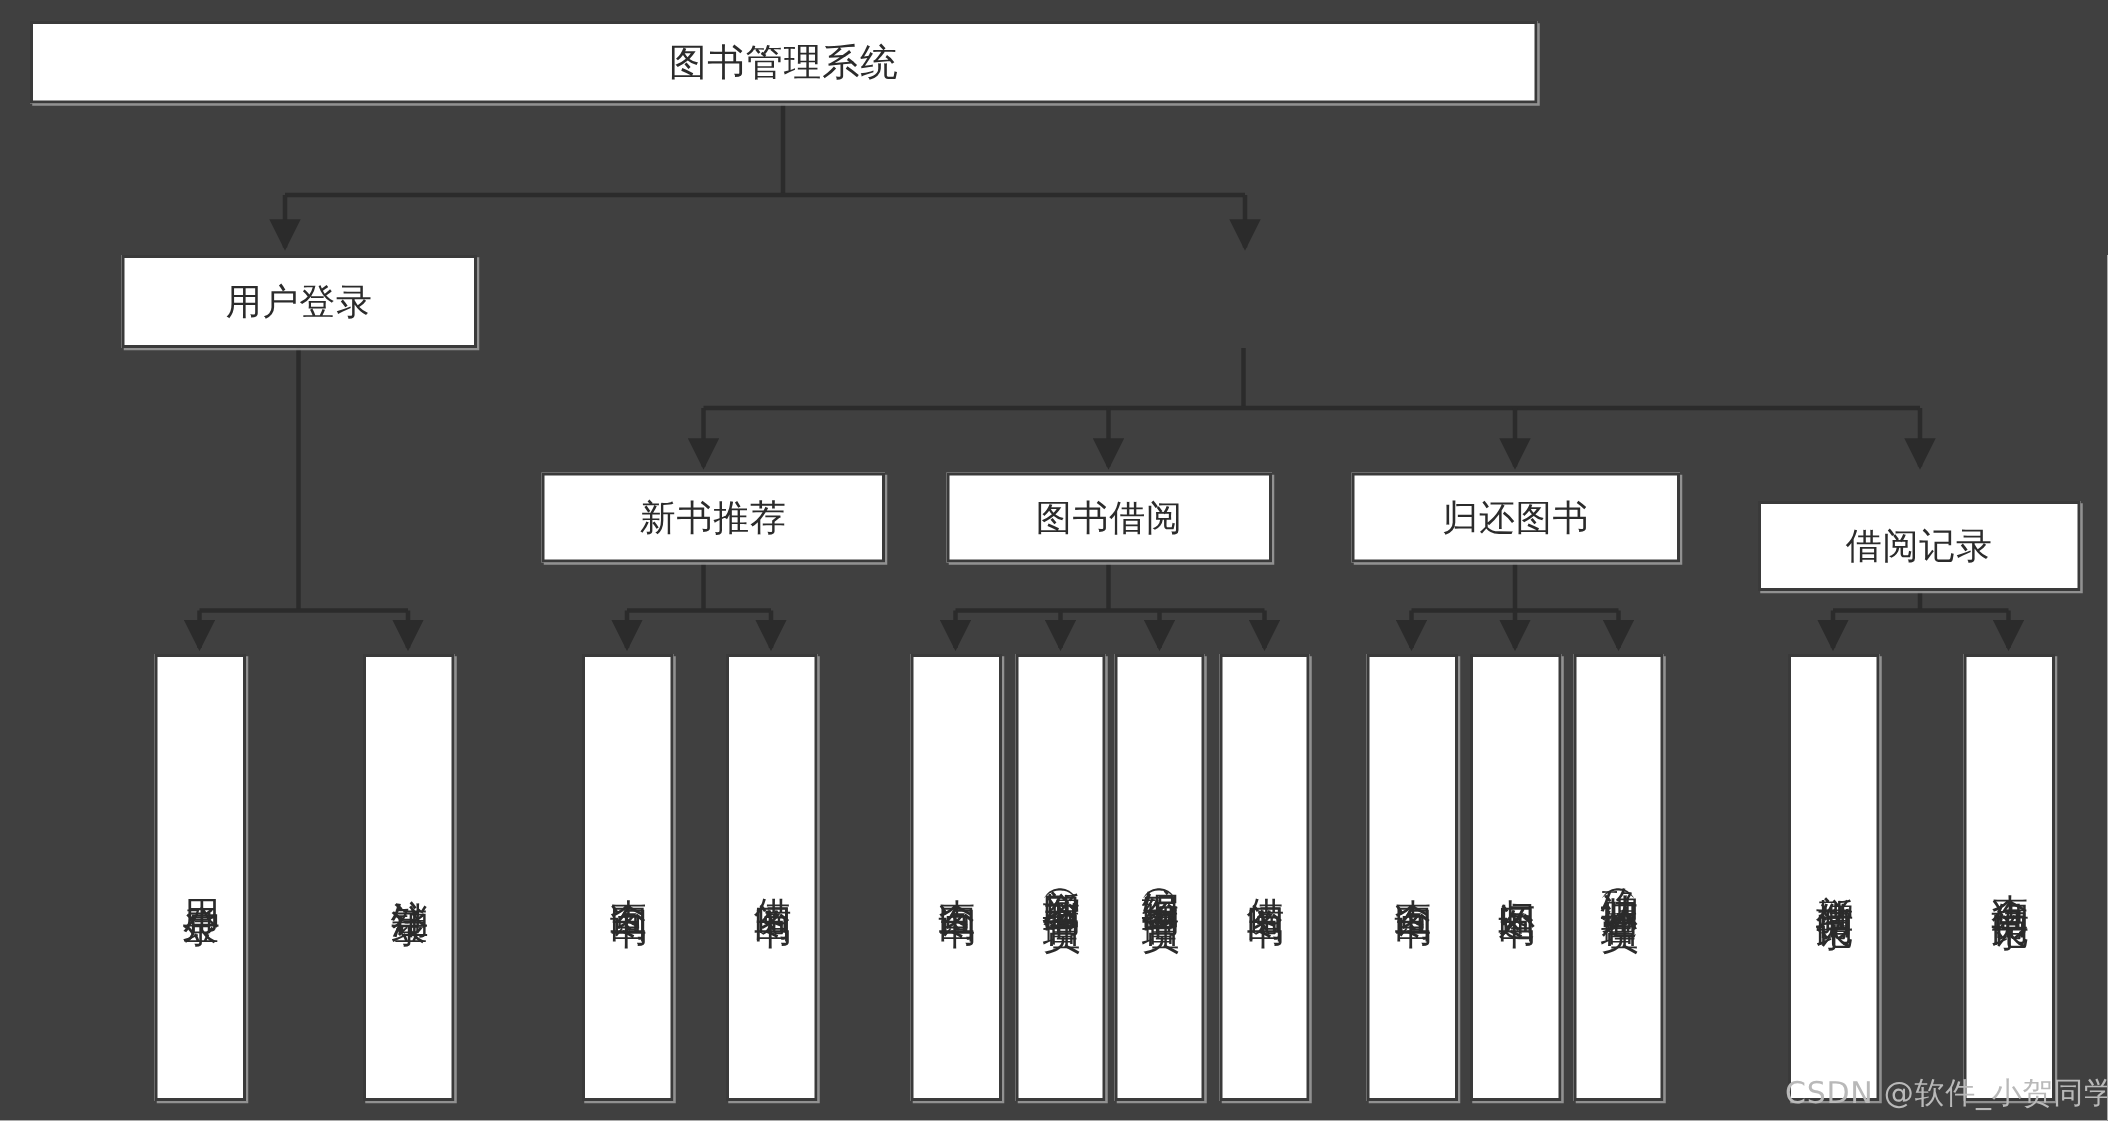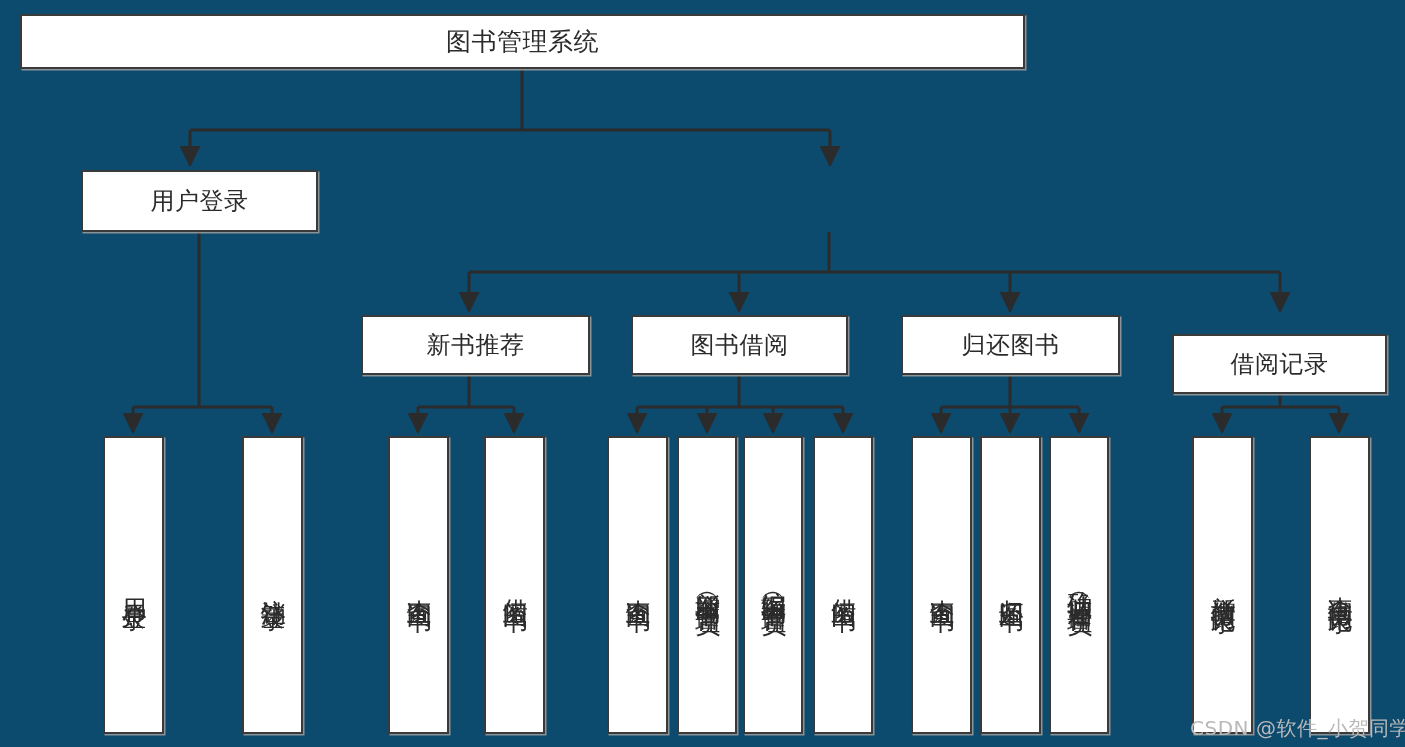--- a/index.html
+++ b/index.html
@@ -7,21 +7,21 @@
     padding: 0;
     background: #ffffff;
   }
   body {
     font-family: "DejaVu Sans", "Liberation Sans", sans-serif;
   }
   #canvas {
     position: relative;
     width: 1405px;
     height: 747px;
-    background: #0c4a6e;
+    background: #404040;
     overflow: hidden;
   }
   svg.edges {
     position: absolute;
     left: 0;
     top: 0;
     width: 1405px;
     height: 747px;
     pointer-events: none;
   }

